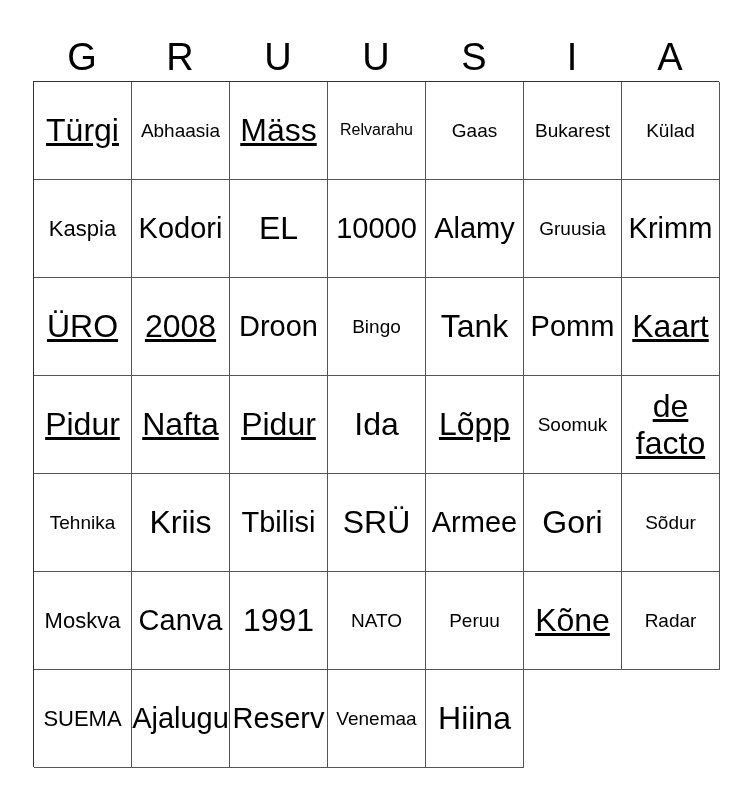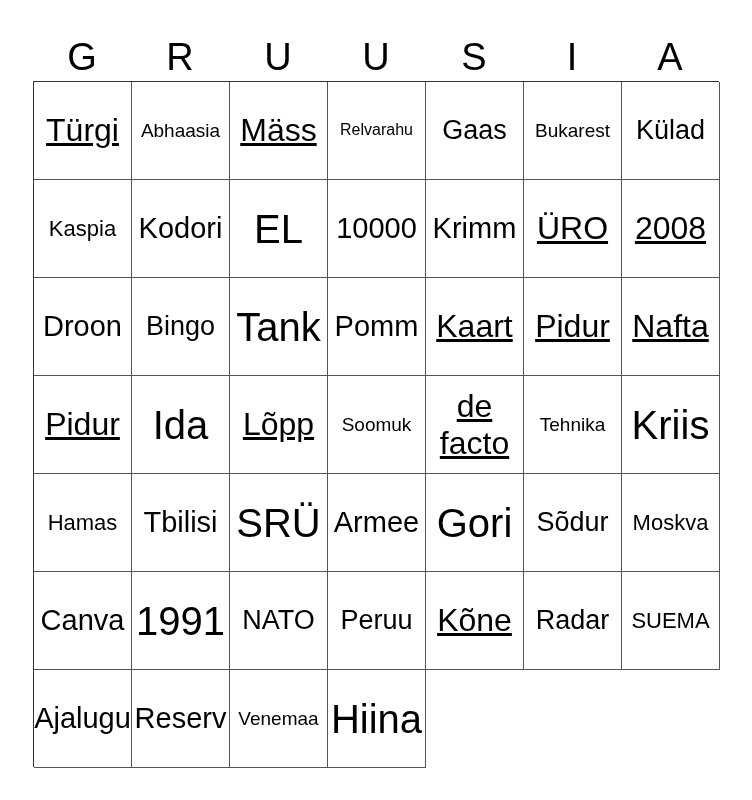--- a/index.html
+++ b/index.html
@@ -5,21 +5,21 @@
   html, body { margin:0; padding:0; background:#ffffff; }
   body { width:752px; height:800px; position:relative; font-family:"Liberation Sans", sans-serif; color:#000; overflow:hidden; }
   .header { position:absolute; left:33px; top:34px; width:686px; height:46px; display:flex; }
   .header span { width:98px; text-align:center; font-size:38px; line-height:46px; }
   .grid { position:absolute; left:33px; top:81px; width:686px; height:686px; display:grid;
           grid-template-columns:repeat(7, 98px); grid-template-rows:repeat(7, 98px);
           border-top:1px solid #333; border-left:1px solid #333; box-sizing:border-box; }
   .cell { border-right:1px solid #555; border-bottom:1px solid #555; display:flex; align-items:center; justify-content:center;
           text-align:center; line-height:1.15; overflow:hidden; box-sizing:border-box; }
   .s16 { font-size:16px;text-align:right; } .s19 { font-size:19px; } .s22 { font-size:22px; } .s25 { font-size:29px; }
-  .s28 { font-size:27px; } .s32 { font-size:32px;text-decoration:underline; } .s36 { font-size:40px; }
+  .s28 { font-size:19px; } .s32 { font-size:32px;text-decoration:underline; } .s36 { font-size:32px; }
 </style>
 </head>
 <body>
 
 <div class="header">
   <span>G</span>
   <span>R</span>
   <span>U</span>
   <span>U</span>
   <span>S</span>
@@ -34,41 +34,42 @@
   <div class="cell s32">Mäss</div>
   <div class="cell s16">Relvarahu</div>
   <div class="cell s28">Gaas</div>
   <div class="cell s19">Bukarest</div>
   <div class="cell s28">Külad</div>
 
   <div class="cell s22">Kaspia</div>
   <div class="cell s25">Kodori</div>
   <div class="cell s36">EL</div>
   <div class="cell s25">10000</div>
+  <div class="cell s25">Alamy</div>
+  <div class="cell s19">Gruusia</div>
   <div class="cell s25">Krimm</div>
 
   <div class="cell s32">ÜRO</div>
   <div class="cell s32">2008</div>
   <div class="cell s25">Droon</div>
   <div class="cell s28">Bingo</div>
   <div class="cell s36">Tank</div>
   <div class="cell s25">Pomm</div>
   <div class="cell s32">Kaart</div>
 
   <div class="cell s32">Pidur</div>
   <div class="cell s32">Nafta</div>
   <div class="cell s32">Pidur</div>
   <div class="cell s36">Ida</div>
   <div class="cell s32">Lõpp</div>
   <div class="cell s19">Soomuk</div>
   <div class="cell s32">de facto</div>
 
   <div class="cell s19">Tehnika</div>
   <div class="cell s36">Kriis</div>
-  <div class="cell s22">Hamas</div>
   <div class="cell s25">Tbilisi</div>
   <div class="cell s36">SRÜ</div>
   <div class="cell s25">Armee</div>
   <div class="cell s36">Gori</div>
 
   <div class="cell s28">Sõdur</div>
   <div class="cell s22">Moskva</div>
   <div class="cell s25">Canva</div>
   <div class="cell s36">1991</div>
   <div class="cell s28">NATO</div>

